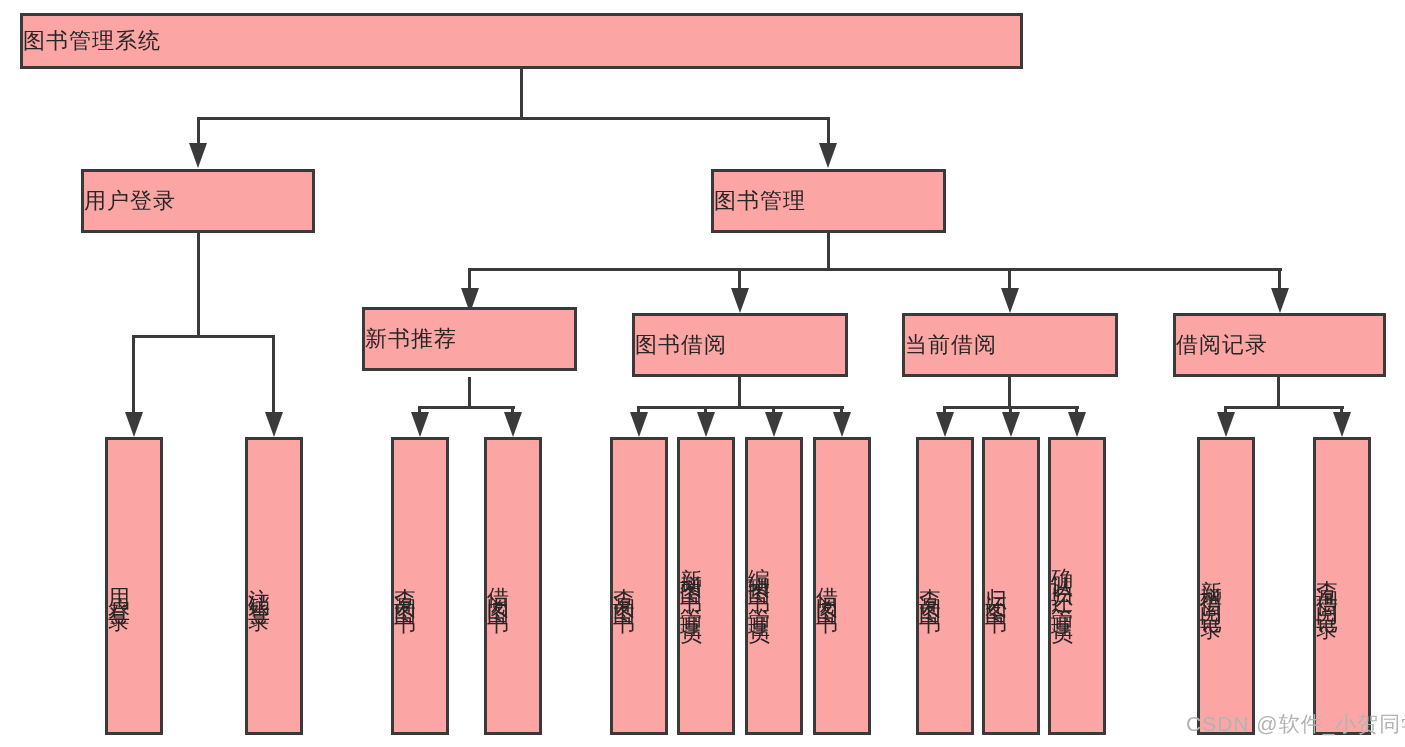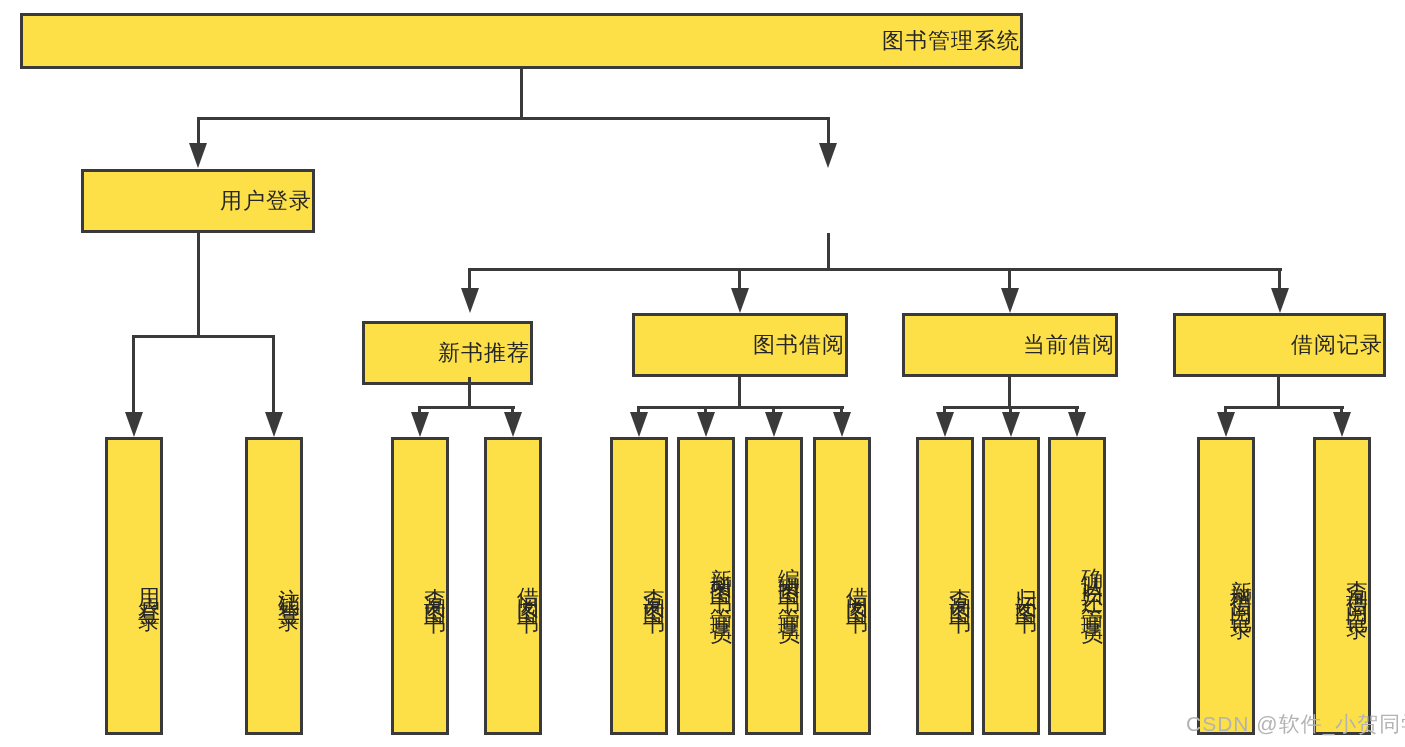--- a/index.html
+++ b/index.html
@@ -13,24 +13,24 @@
     width: 1405px;
     height: 747px;
     background: #ffffff;
     overflow: hidden;
     color: #262626;
   }
   .box {
     position: absolute;
     box-sizing: border-box;
     border: 3px solid #3a3a3a;
-    background: #fde047;
+    background: #fca5a5;
     display: flex;
     align-items: center;
-    justify-content: flex-end;
+    justify-content: flex-start;
     font-size: 22px;
     letter-spacing: 1px;
     color: #262626;
     text-align: center;
   }
   .leaf span {
     writing-mode: vertical-rl;
     letter-spacing: 8px;
     line-height: 1;
   }
@@ -74,41 +74,44 @@
 
   <div class="vline" style="left:520px; top:69px; height:50px;"></div>
   <div class="hline" style="left:197px; top:117px; width:633px;"></div>
   <div class="vline" style="left:197px; top:117px; height:30px;"></div>
   <div class="arrow" style="left:189px; top:143px;"></div>
   <div class="vline" style="left:827px; top:117px; height:30px;"></div>
   <div class="arrow" style="left:819px; top:143px;"></div>
 
   <div class="box" style="left:81px; top:169px; width:234px; height:64px;">
     <span>用户登录</span>
+  </div>
+  <div class="box" style="left:711px; top:169px; width:235px; height:64px;">
+    <span>图书管理</span>
   </div>
 
   <div class="vline" style="left:197px; top:233px; height:104px;"></div>
   <div class="hline" style="left:132px; top:335px; width:143px;"></div>
   <div class="vline" style="left:132px; top:335px; height:80px;"></div>
   <div class="arrow" style="left:125px; top:412px;"></div>
   <div class="vline" style="left:272px; top:335px; height:80px;"></div>
   <div class="arrow" style="left:265px; top:412px;"></div>
 
   <div class="vline" style="left:827px; top:233px; height:37px;"></div>
   <div class="hline" style="left:468px; top:268px; width:814px;"></div>
   <div class="vline" style="left:468px; top:268px; height:23px;"></div>
   <div class="arrow" style="left:461px; top:288px;"></div>
   <div class="vline" style="left:738px; top:268px; height:23px;"></div>
   <div class="arrow" style="left:731px; top:288px;"></div>
   <div class="vline" style="left:1008px; top:268px; height:23px;"></div>
   <div class="arrow" style="left:1001px; top:288px;"></div>
   <div class="vline" style="left:1278px; top:268px; height:23px;"></div>
   <div class="arrow" style="left:1271px; top:288px;"></div>
 
-  <div class="box" style="left:362px; top:321px; width:171px; height:64px;">
+  <div class="box" style="left:362px; top:307px; width:215px; height:64px;">
     <span>新书推荐</span>
   </div>
   <div class="box" style="left:902px; top:313px; width:216px; height:64px;">
     <span>当前借阅</span>
   </div>
   <div class="box" style="left:632px; top:313px; width:216px; height:64px;">
     <span>图书借阅</span>
   </div>
   <div class="box" style="left:1173px; top:313px; width:213px; height:64px;">
     <span>借阅记录</span>

